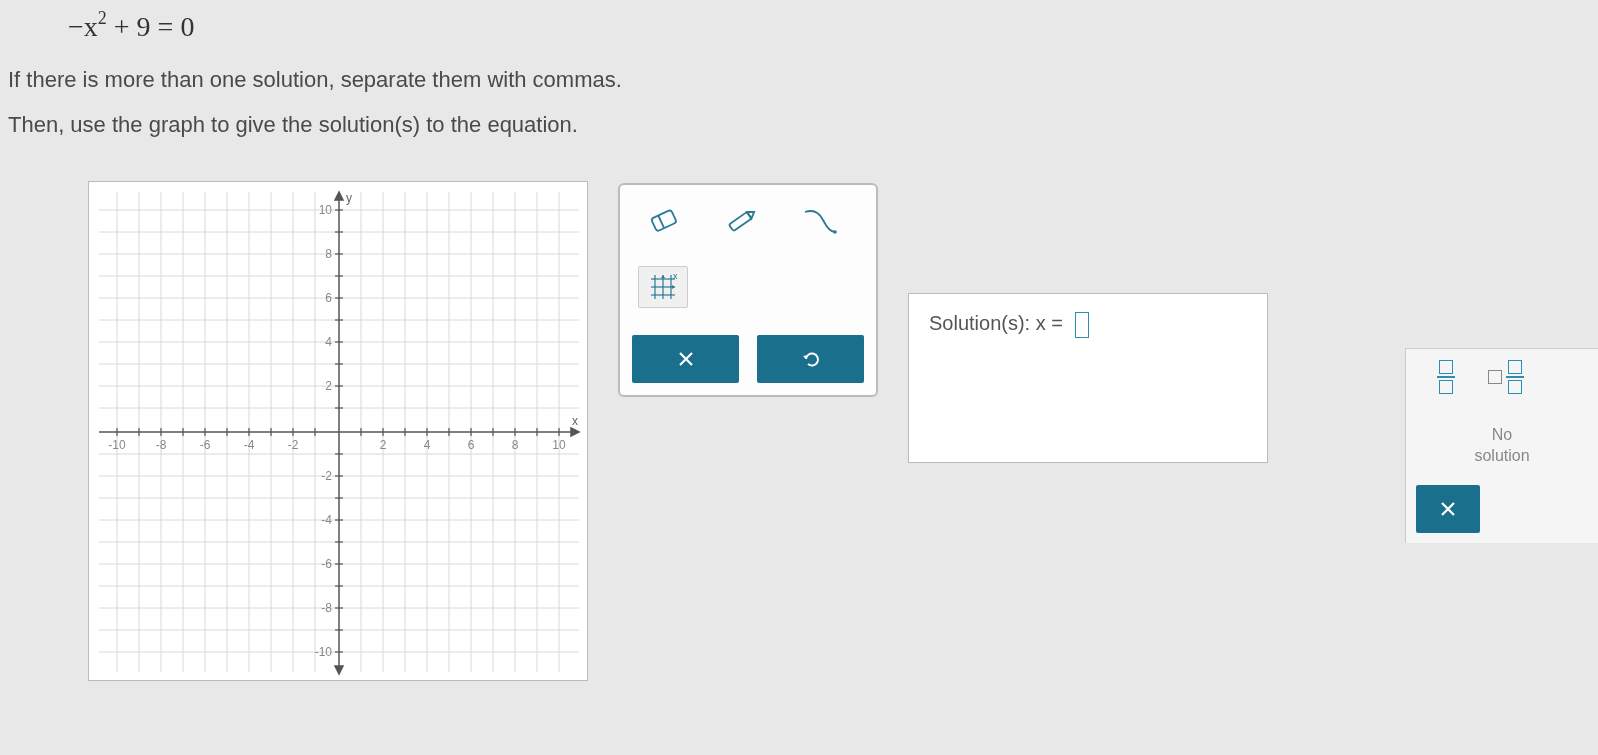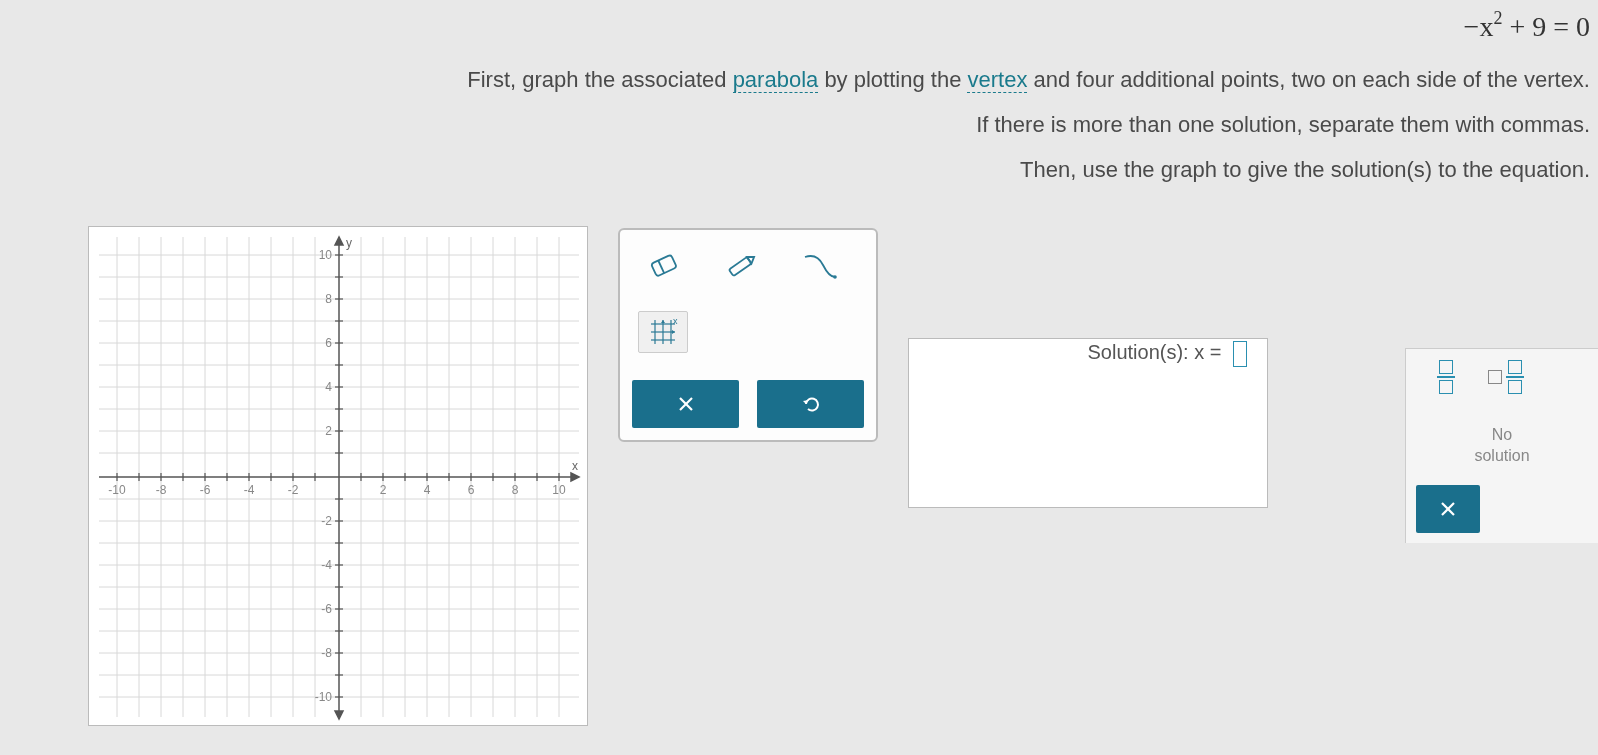--- a/index.html
+++ b/index.html
@@ -7,21 +7,20 @@
     font-family: Arial, Helvetica, sans-serif;
     background: #e8e8e8;
     width: 1598px;
     height: 755px;
     color: #4a4a4a;
     overflow: hidden;
     position: relative;
   }
   .content {
     padding: 0 8px;
-    text-align: right;
   }
   .equation {
     font-family: 'Times New Roman', serif;
     font-size: 28px;
     margin: 10px 0 20px 60px;
     color: #333;
   }
   .equation .sup {
     font-size: 18px;
     vertical-align: super;
@@ -103,21 +102,21 @@
     cursor: pointer;
     border-radius: 2px;
   }
   
   .solution-box {
     border: 1px solid #bbb;
     background: #fff;
     width: 360px;
     height: 170px;
     margin-top: 112px;
-    padding: 2px 20px;
+    padding: 18px 20px;
     font-size: 20px;
     color: #555;
     position: relative;
   }
   .solution-input {
     display: inline-block;
     width: 14px;
     height: 26px;
     border: 1px solid #2a8fb0;
     vertical-align: middle;
@@ -191,23 +190,20 @@
   }
 </style>
 </head>
 <body>
 
 <div class="content">
   <div class="equation">
     <span>−x</span><span class="sup">2</span><span> + 9 = 0</span>
   </div>
 
-  <div class="instructions">
-    <span>First, graph the associated </span><span class="link">parabola</span><span> by plotting the </span><span class="link">vertex</span><span> and four additional points, two on each side of the vertex.</span>
-  </div>
   <div class="instructions">If there is more than one solution, separate them with commas.</div>
   <div class="instructions">Then, use the graph to give the solution(s) to the equation.</div>
 
   <div class="work-area">
 
     <div class="graph-wrap">
       <svg class="graph-svg" width="490" height="490" viewBox="0 0 490 490">
 
         <g stroke="#d8d8d8" stroke-width="1">
           <line x1="23" y1="5" x2="23" y2="485"></line>

